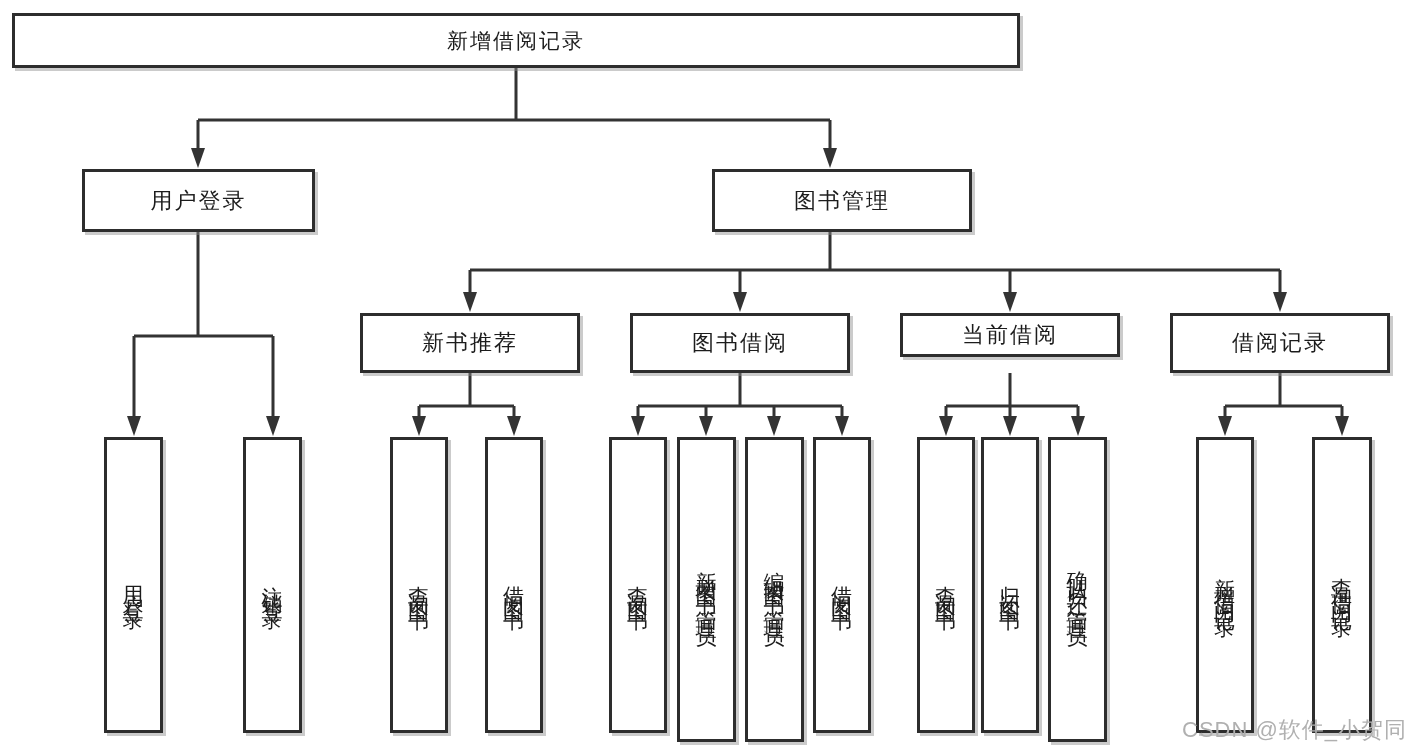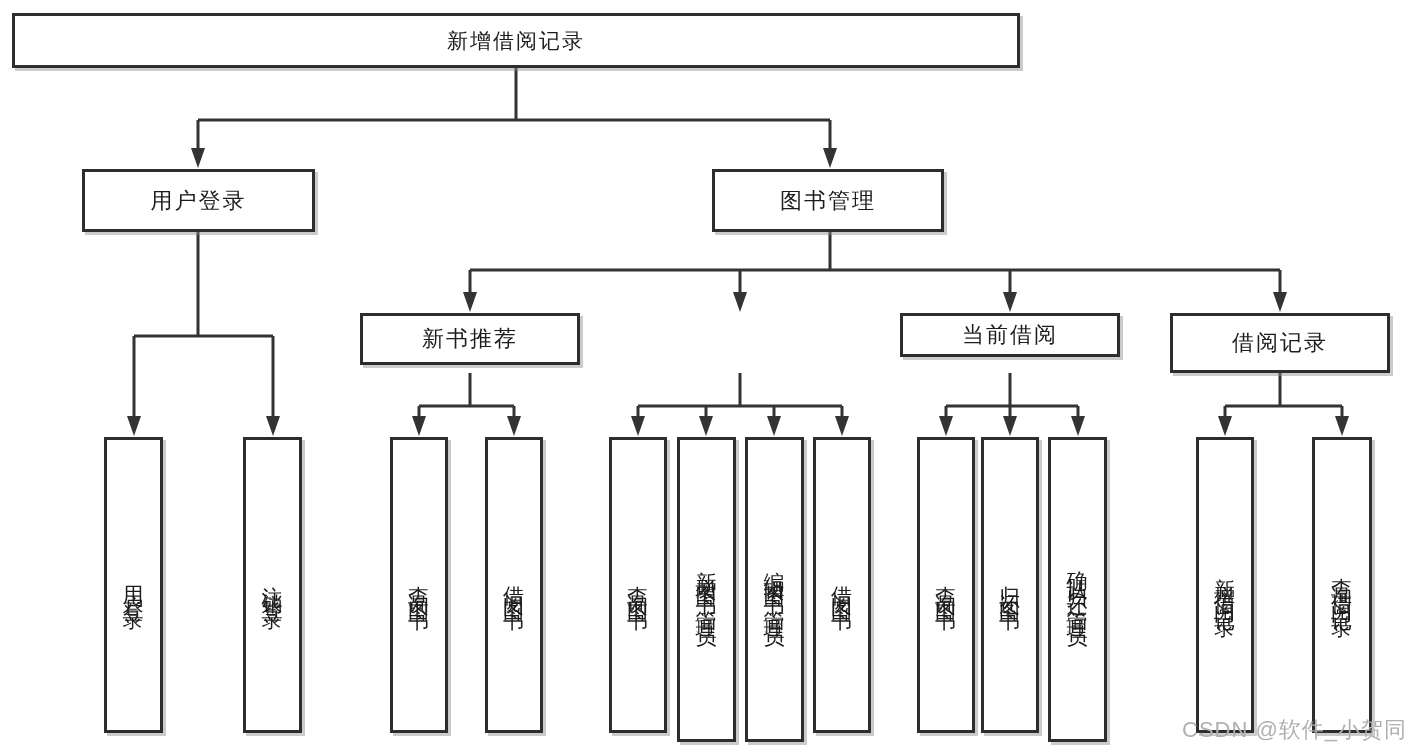--- a/index.html
+++ b/index.html
@@ -102,23 +102,24 @@
       <polygon points="1003,416 1017,416 1010,436"></polygon>
       <polygon points="1071,416 1085,416 1078,436"></polygon>
       <polygon points="1218,416 1232,416 1225,436"></polygon>
       <polygon points="1335,416 1349,416 1342,436"></polygon>
     </g>
   </svg>
 
   <div class="box box-h box-root" style="left:12px; top:13px; width:1008px; height:55px;">新增借阅记录</div>
 
   <div class="box box-h" style="left:82px; top:169px; width:233px; height:63px;">用户登录</div>
-  <div class="box box-h" style="left:712px; top:169px; width:232px; height:63px;">图书管理</div>
+  <div class="box box-h" style="left:712px; top:169px; width:260px; height:63px;">图书管理</div>
 
-  <div class="box box-h" style="left:360px; top:313px; width:220px; height:52px;">新书推荐</div>
+  <div class="box box-h" style="left:360px; top:313px; width:220px; height:60px;">新书推荐</div>
+  <div class="box box-h" style="left:630px; top:313px; width:220px; height:60px;">图书借阅</div>
   <div class="box box-h" style="left:900px; top:313px; width:220px; height:44px;">当前借阅</div>
   <div class="box box-h" style="left:1170px; top:313px; width:220px; height:60px;">借阅记录</div>
 
   <div class="box box-v" style="left:104px; top:437px; width:59px; height:296px;">用户登录</div>
   <div class="box box-v" style="left:243px; top:437px; width:59px; height:296px;">注销登录</div>
 
   <div class="box box-v" style="left:390px; top:437px; width:58px; height:296px;">查询图书</div>
   <div class="box box-v" style="left:485px; top:437px; width:58px; height:296px;">借阅图书</div>
 
   <div class="box box-v" style="left:609px; top:437px; width:58px; height:296px;">查询图书</div>

